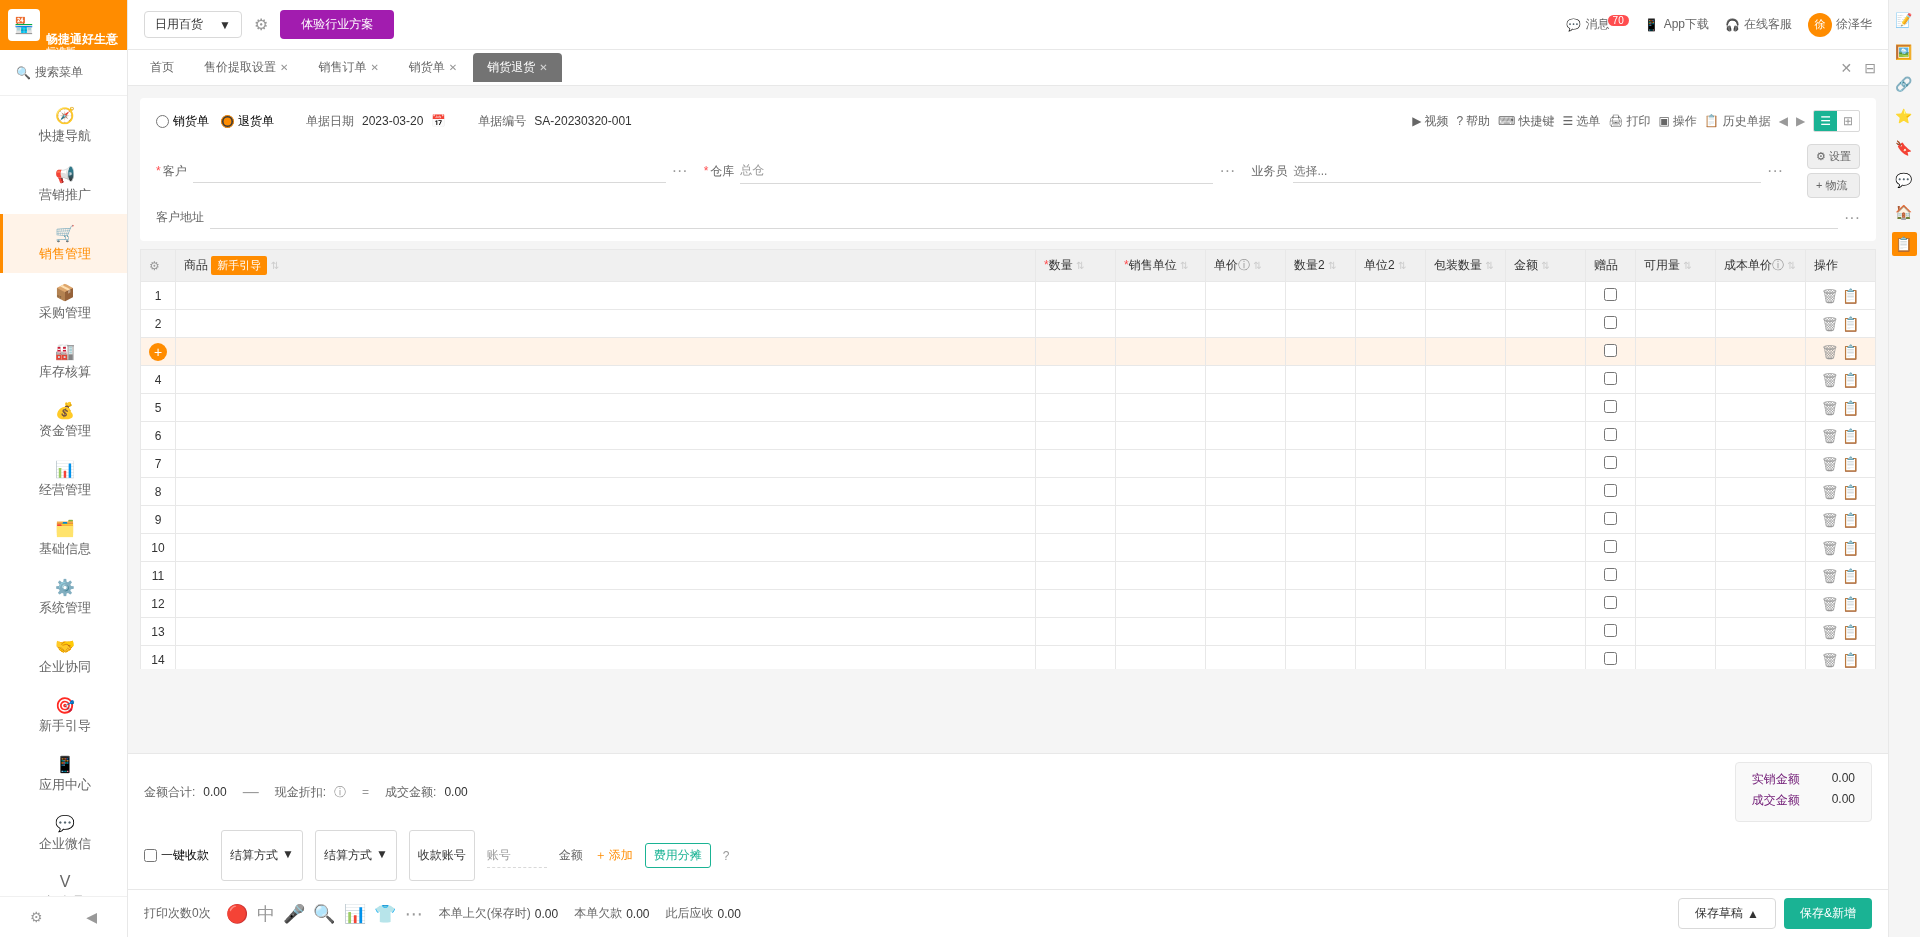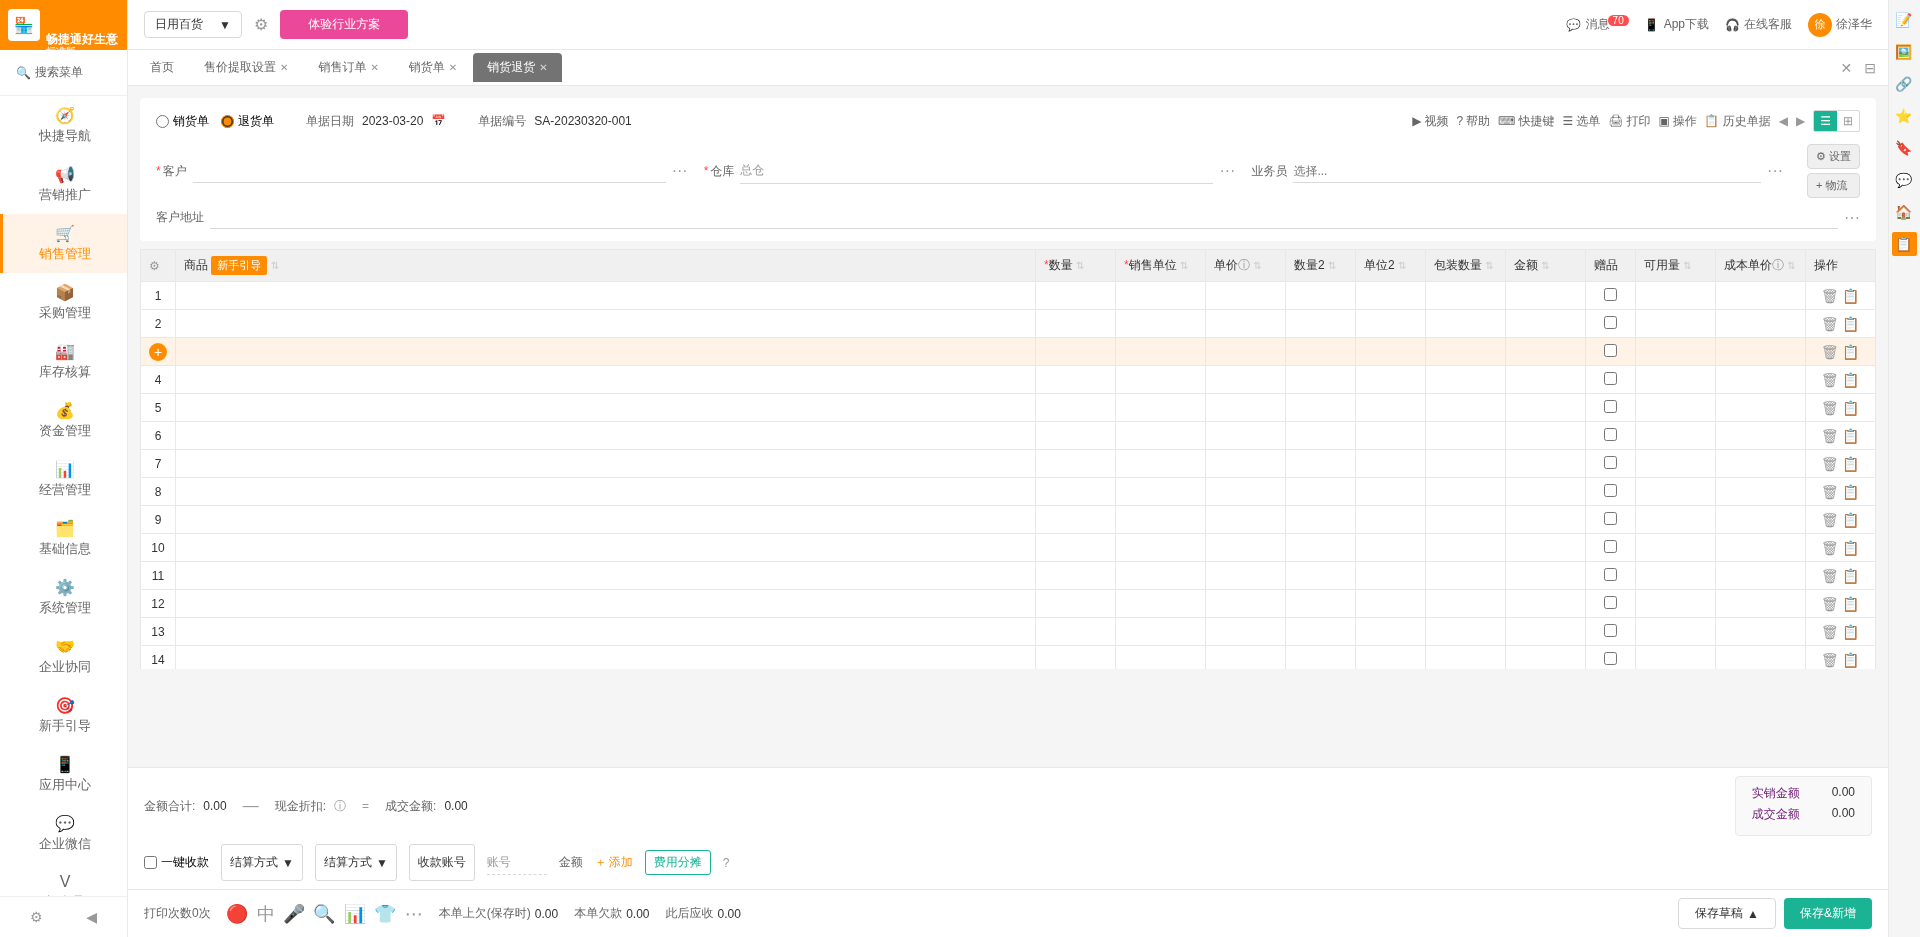--- a/index.html
+++ b/index.html
@@ -21,21 +21,21 @@
     .sidebar-bottom-btn { padding: 4px; cursor: pointer; color: #999; font-size: 14px; }
 
     
     .main { flex: 1; display: flex; flex-direction: column; overflow: hidden; }
 
     
     .topbar { height: 50px; background: #fff; display: flex; align-items: center; justify-content: space-between; padding: 0 16px; border-bottom: 1px solid #e8e8e8; flex-shrink: 0; }
     .topbar-left { display: flex; align-items: center; gap: 8px; }
     .topbar-select { display: flex; align-items: center; gap: 16px; border: 1px solid #d9d9d9; border-radius: 4px; padding: 4px 10px; cursor: pointer; color: #333; }
     .topbar-gear { cursor: pointer; color: #999; font-size: 16px; padding: 4px; }
-    .topbar-btn-orange { background: #ec4899; color: white; border: none; border-radius: 4px; padding: 6px 28px; cursor: pointer; font-size: 12px; }
+    .topbar-btn-orange { background: #a21caf; color: white; border: none; border-radius: 4px; padding: 6px 21px; cursor: pointer; font-size: 12px; }
     .topbar-right { display: flex; align-items: center; gap: 16px; }
     .topbar-right-item { display: flex; align-items: center; gap: 4px; cursor: pointer; color: #666; font-size: 12px; }
     .badge { background: #ff4d4f; color: white; border-radius: 10px; padding: 0 5px; font-size: 10px; margin-left: -6px; margin-top: -8px; }
     .avatar { width: 24px; height: 24px; background: #ff8c00; border-radius: 50%; display: flex; align-items: center; justify-content: center; color: white; font-size: 11px; }
 
     
     .tabs { height: 36px; background: #fff; display: flex; align-items: center; border-bottom: 1px solid #e8e8e8; flex-shrink: 0; padding: 0 8px; gap: 2px; }
     .tab { display: flex; align-items: center; gap: 4px; padding: 6px 14px; cursor: pointer; color: #666; border-radius: 4px 4px 0 0; font-size: 12px; white-space: nowrap; }
     .tab.active { background: #737373; color: white; }
     .tab-close { font-size: 10px; cursor: pointer; opacity: 0.7; }
@@ -87,21 +87,21 @@
 
     
     .footer { background: #fff; border-top: 1px solid #e8e8e8; padding: 8px 16px; flex-shrink: 0; }
     .footer-top { display: flex; align-items: center; gap: 16px; margin-bottom: 8px; }
     .footer-amount { display: flex; align-items: center; gap: 8px; color: #333; }
     .footer-divider { color: #999; font-size: 16px; }
     .footer-label { color: #666; }
     .footer-value { color: #333; font-weight: 500; }
     .footer-bottom { display: flex; align-items: center; gap: 12px; }
     .footer-checkbox { display: flex; align-items: center; gap: 4px; }
-    .footer-select { border: 1px solid #d9d9d9; border-radius: 3px; padding: 9px 8px; color: #333; display: flex; align-items: center; gap: 4px; cursor: pointer; }
+    .footer-select { border: 1px solid #d9d9d9; border-radius: 3px; padding: 16px 8px; color: #333; display: flex; gap: 4px; cursor: pointer; }
     .footer-input-dotted { border-bottom: 1px dashed #d9d9d9; padding: 3px 0; min-width: 60px; color: #999; }
     .add-fee-btn { color: #ff8c00; cursor: pointer; display: flex; align-items: center; gap: 2px; }
     .fee-split-btn { border: 1px solid #1ab394; color: #1ab394; border-radius: 3px; padding: 3px 8px; cursor: pointer; background: white; }
     .help-icon { color: #999; cursor: pointer; }
 
     
     .bottom-bar { background: #fff; border-top: 1px solid #e8e8e8; padding: 8px 16px; display: flex; align-items: center; justify-content: space-between; flex-shrink: 0; }
     .bottom-info { display: flex; align-items: center; gap: 16px; color: #666; }
     .bottom-info-item { display: flex; align-items: center; gap: 4px; }
     .bottom-info-value { color: #333; }

